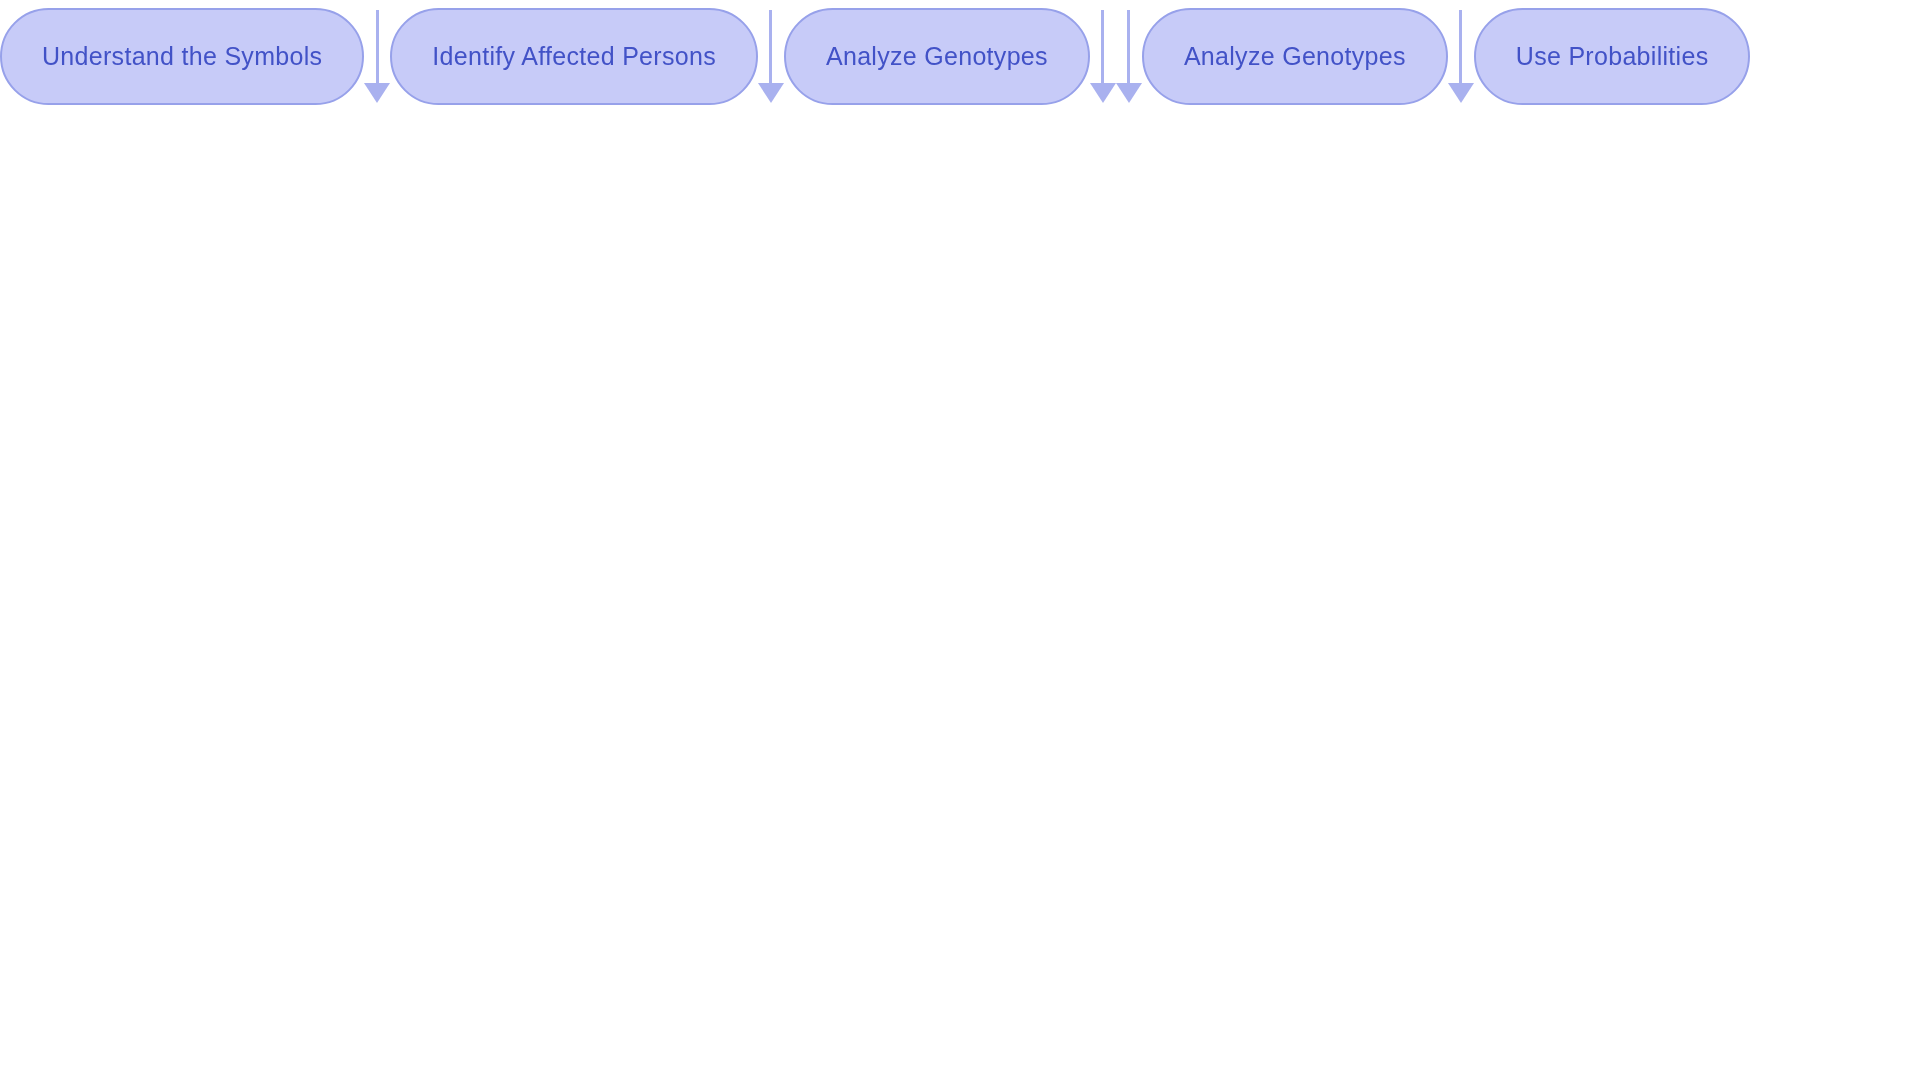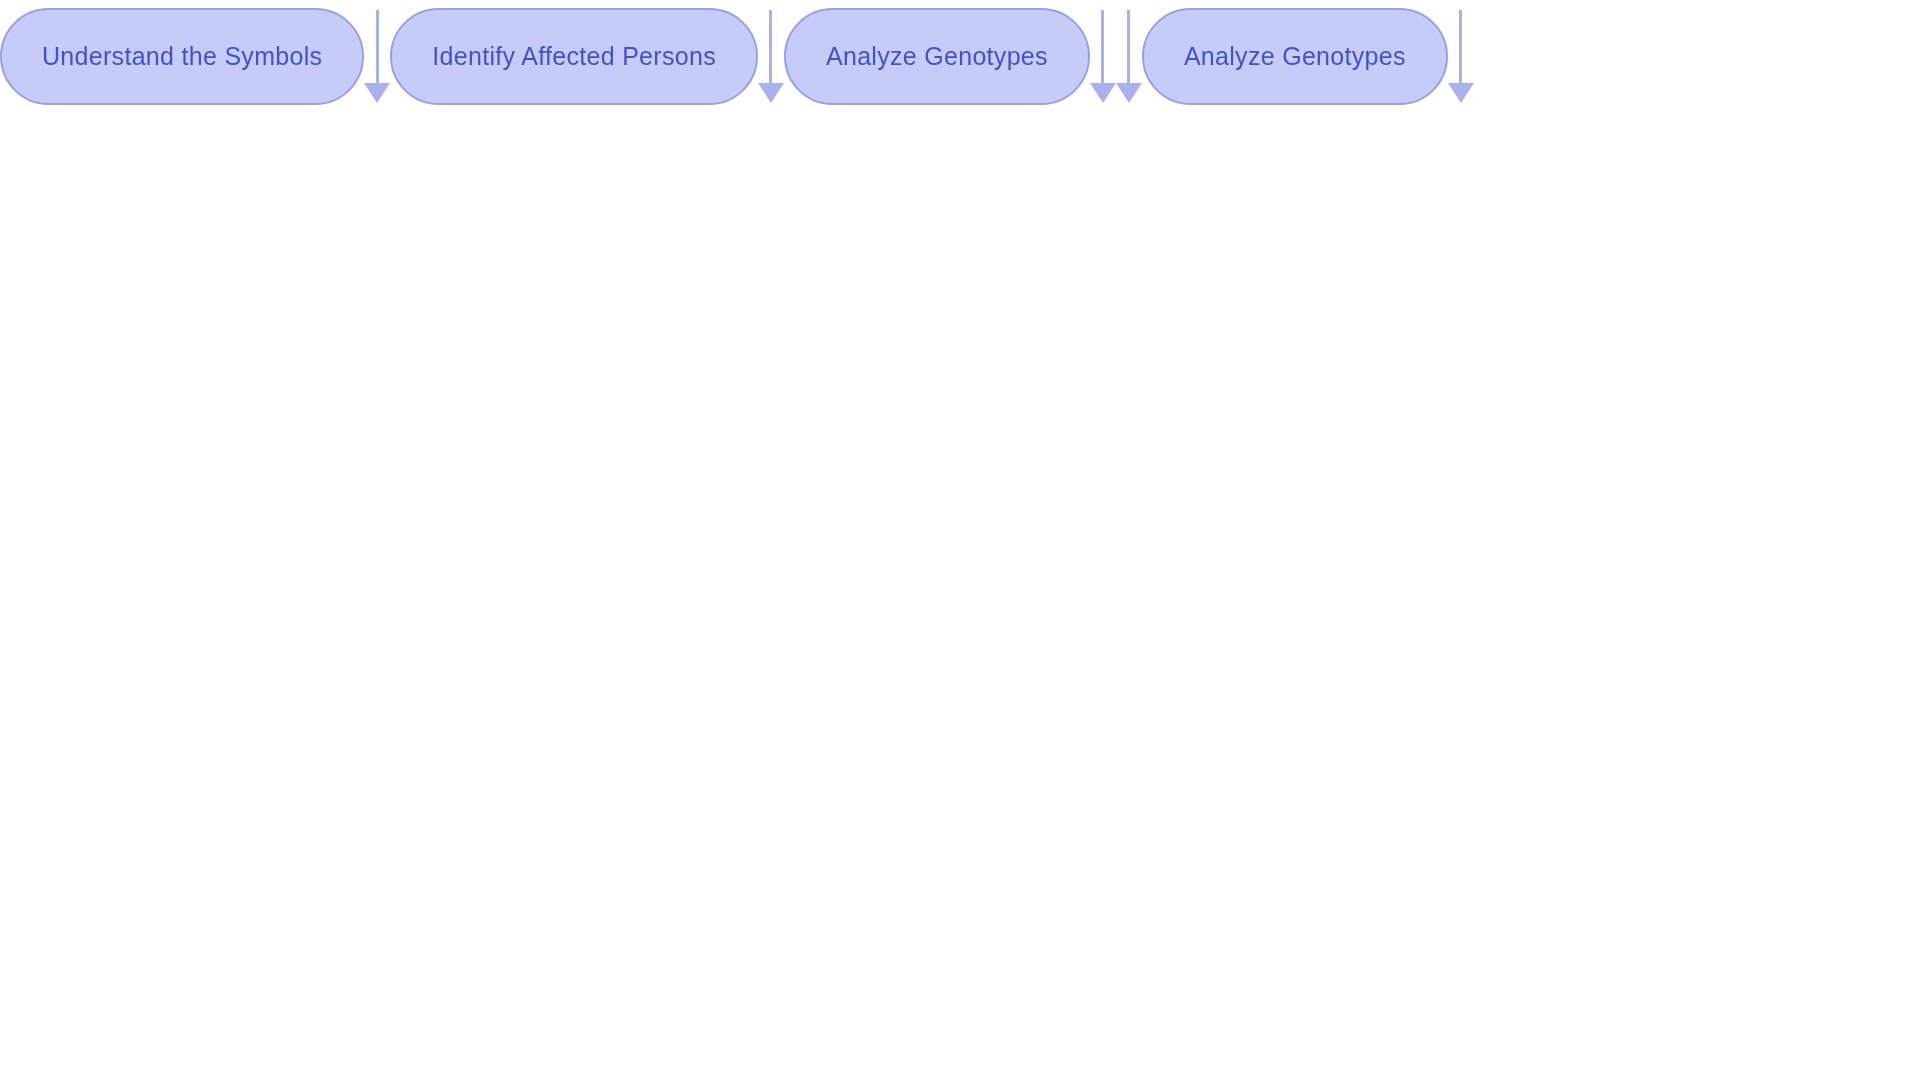--- a/index.html
+++ b/index.html
@@ -105,14 +105,17 @@
 
   <div class="node">
     <span>Analyze Genotypes</span>
   </div>
 
   <div class="arrow">
     <div class="shaft"></div>
     <div class="head"></div>
   </div>
 
+  <div class="node">
+    <span>Use Probabilities</span>
+  </div>
 
 </div>
 
 </body></html>

